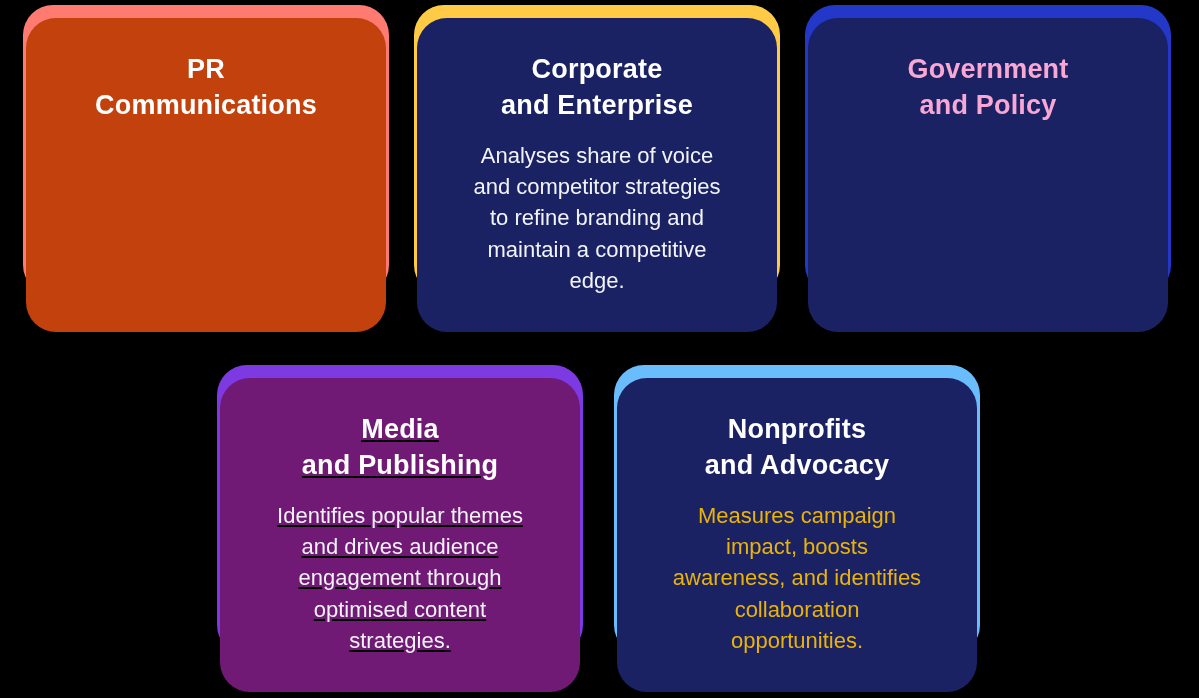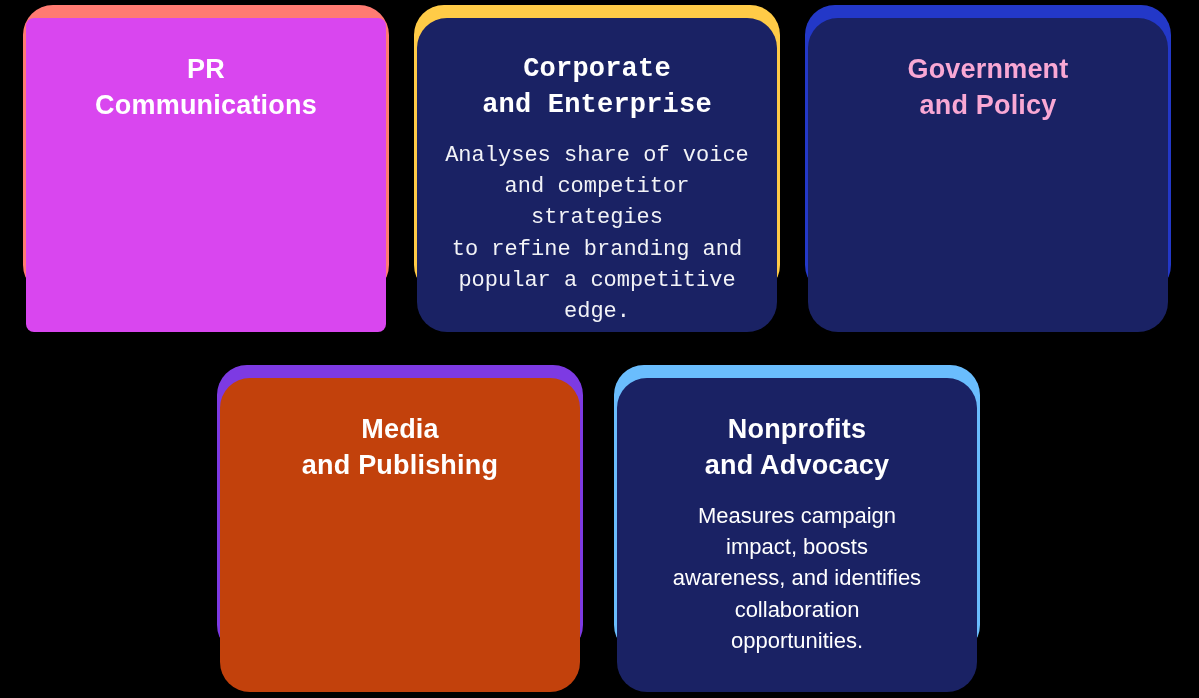--- a/index.html
+++ b/index.html
@@ -60,61 +60,66 @@
     white-space: pre-line;
   }
 </style>
 </head>
 <body>
 
 <div class="canvas" style="background: rgb(0, 0, 0);">
 
   <div class="card-wrap pos-1">
     <div class="accent" style="background: rgb(255, 123, 114);"></div>
-    <div class="card" style="background: #d946ef; border-radius: 8px;">
+    <div class="card" style="background: #c2410c;">
       <h2 class="card-title" style="color: rgb(255, 255, 255);">PR
 Communications</h2>
     </div>
   </div>
 
   <div class="card-wrap pos-2">
     <div class="accent" style="background: rgb(255, 203, 71);"></div>
-    <div class="card" style="background: rgb(26, 34, 100); font-family: Liberation Mono, monospace;">
+    <div class="card" style="background: rgb(26, 34, 100);">
       <h2 class="card-title" style="color: rgb(255, 255, 255);">Corporate
 and Enterprise</h2>
       <p class="card-desc" style="color: rgb(242, 243, 247);">Analyses share of voice
 and competitor strategies
 to refine branding and
-popular a competitive
+maintain a competitive
 edge.</p>
     </div>
   </div>
 
   <div class="card-wrap pos-3">
     <div class="accent" style="background: rgb(35, 56, 200);"></div>
     <div class="card" style="background: rgb(26, 34, 100);">
       <h2 class="card-title" style="color: #f9a8d4;">Government
 and Policy</h2>
     </div>
   </div>
 
   <div class="card-wrap pos-4">
     <div class="accent" style="background: rgb(125, 58, 227);"></div>
-    <div class="card" style="background: #c2410c;">
+    <div class="card" style="background: #701a75; text-decoration: underline;">
       <h2 class="card-title" style="color: rgb(255, 255, 255);">Media
 and Publishing</h2>
+      <p class="card-desc" style="color: rgb(242, 243, 247);">Identifies popular themes
+and drives audience
+engagement through
+optimised content
+strategies.</p>
     </div>
   </div>
 
   <div class="card-wrap pos-5">
     <div class="accent" style="background: rgb(106, 189, 253);"></div>
     <div class="card" style="background: rgb(26, 34, 100);">
       <h2 class="card-title" style="color: rgb(255, 255, 255);">Nonprofits
 and Advocacy</h2>
-      <p class="card-desc" style="color: #ffffff;">Measures campaign
+      <p class="card-desc" style="color: #eab308;">Measures campaign
 impact, boosts
 awareness, and identifies
 collaboration
 opportunities.</p>
     </div>
   </div>
 
 </div>
 
 </body></html>

